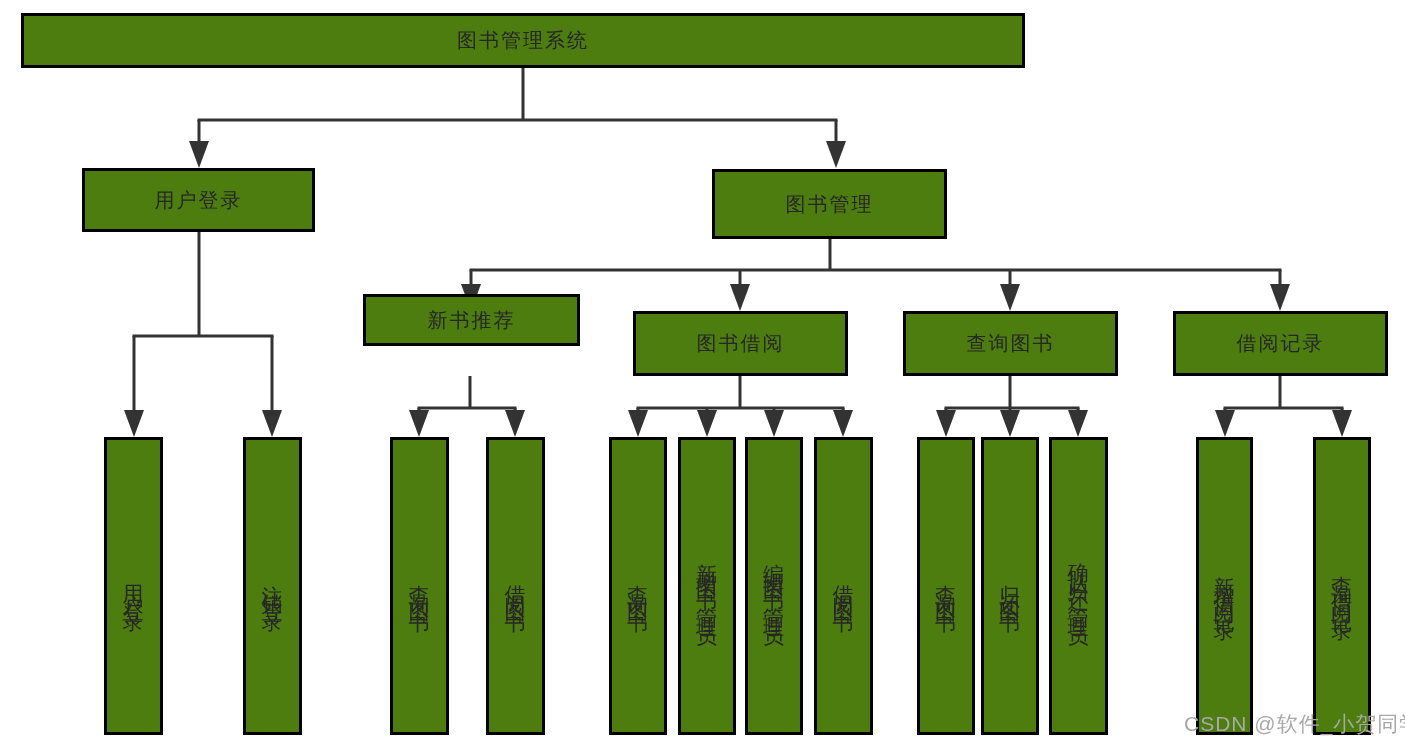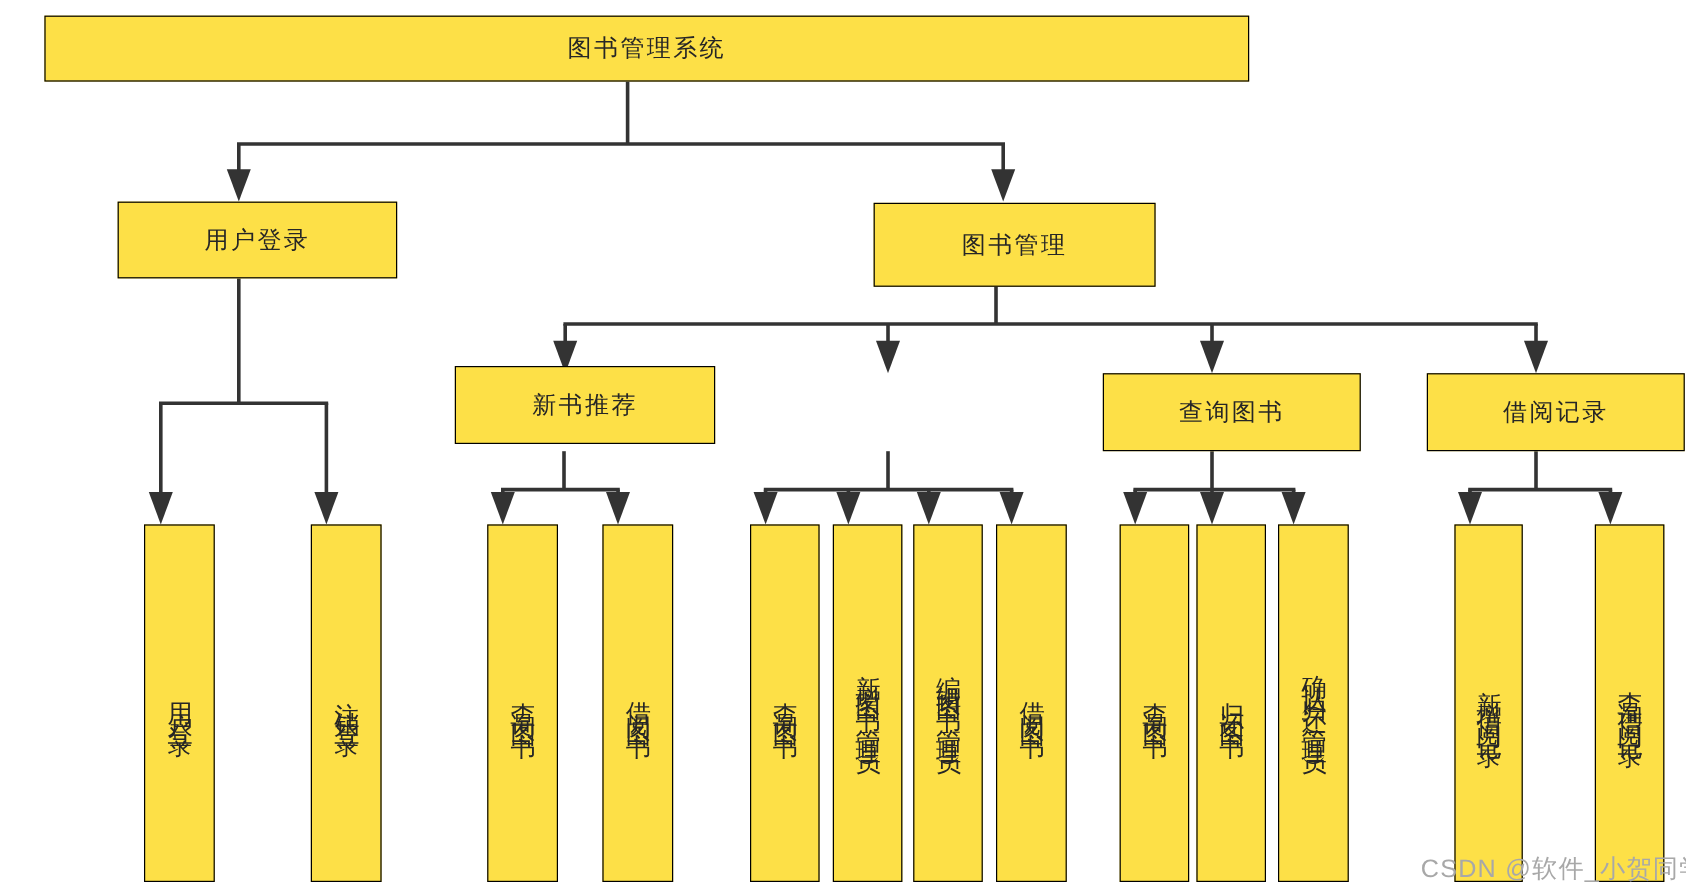--- a/index.html
+++ b/index.html
@@ -9,28 +9,27 @@
     background:#ffffff;
     font-family:"Liberation Sans", sans-serif;
     overflow:hidden;
   }
   .connectors{position:absolute;left:0;top:0;z-index:1;}
   .connectors path{stroke:#333333;stroke-width:3;fill:none;}
   .connectors polygon{fill:#333333;stroke:none;}
   .node{
     position:absolute;
     box-sizing:border-box;
-    border:1px solid #000000;
-    background:#fde047;
+    border:3px solid #000000;
+    background:#4d7c0f;
     display:flex;
     align-items:center;
     justify-content:center;
     color:#262626;
     z-index:2;
-    margin-left:16px;
   }
   .h-node{font-size:20px;letter-spacing:2px;white-space:nowrap;}
   .v-node{
     writing-mode:vertical-rl;
     text-orientation:mixed;
     font-size:21px;
     letter-spacing:9px;
     line-height:1;
     padding:6px 0;
   }
@@ -109,21 +108,22 @@
       <polygon points="1215,410 1235,410 1225,437"></polygon>
     <path d="M1342 408 V414"></path>
       <polygon points="1332,410 1352,410 1342,437"></polygon>
   </svg>
 
   <div class="node h-node" style="left:21px;top:13px;width:1004px;height:55px;">图书管理系统</div>
 
   <div class="node h-node" style="left:82px;top:168px;width:233px;height:64px;">用户登录</div>
   <div class="node h-node" style="left:712px;top:169px;width:235px;height:70px;">图书管理</div>
 
-  <div class="node h-node" style="left:363px;top:305px;width:217px;height:65px;">新书推荐</div>
+  <div class="node h-node" style="left:363px;top:294px;width:217px;height:52px;">新书推荐</div>
+  <div class="node h-node" style="left:633px;top:311px;width:215px;height:65px;">图书借阅</div>
   <div class="node h-node" style="left:903px;top:311px;width:215px;height:65px;">查询图书</div>
   <div class="node h-node" style="left:1173px;top:311px;width:215px;height:65px;">借阅记录</div>
 
   <div class="node v-node" style="left:104px;top:437px;width:59px;height:298px;">用户登录</div>
   <div class="node v-node" style="left:243px;top:437px;width:59px;height:298px;">注销登录</div>
 
   <div class="node v-node" style="left:390px;top:437px;width:59px;height:298px;">查询图书</div>
   <div class="node v-node" style="left:486px;top:437px;width:59px;height:298px;">借阅图书</div>
 
   <div class="node v-node" style="left:609px;top:437px;width:58px;height:298px;">查询图书</div>

